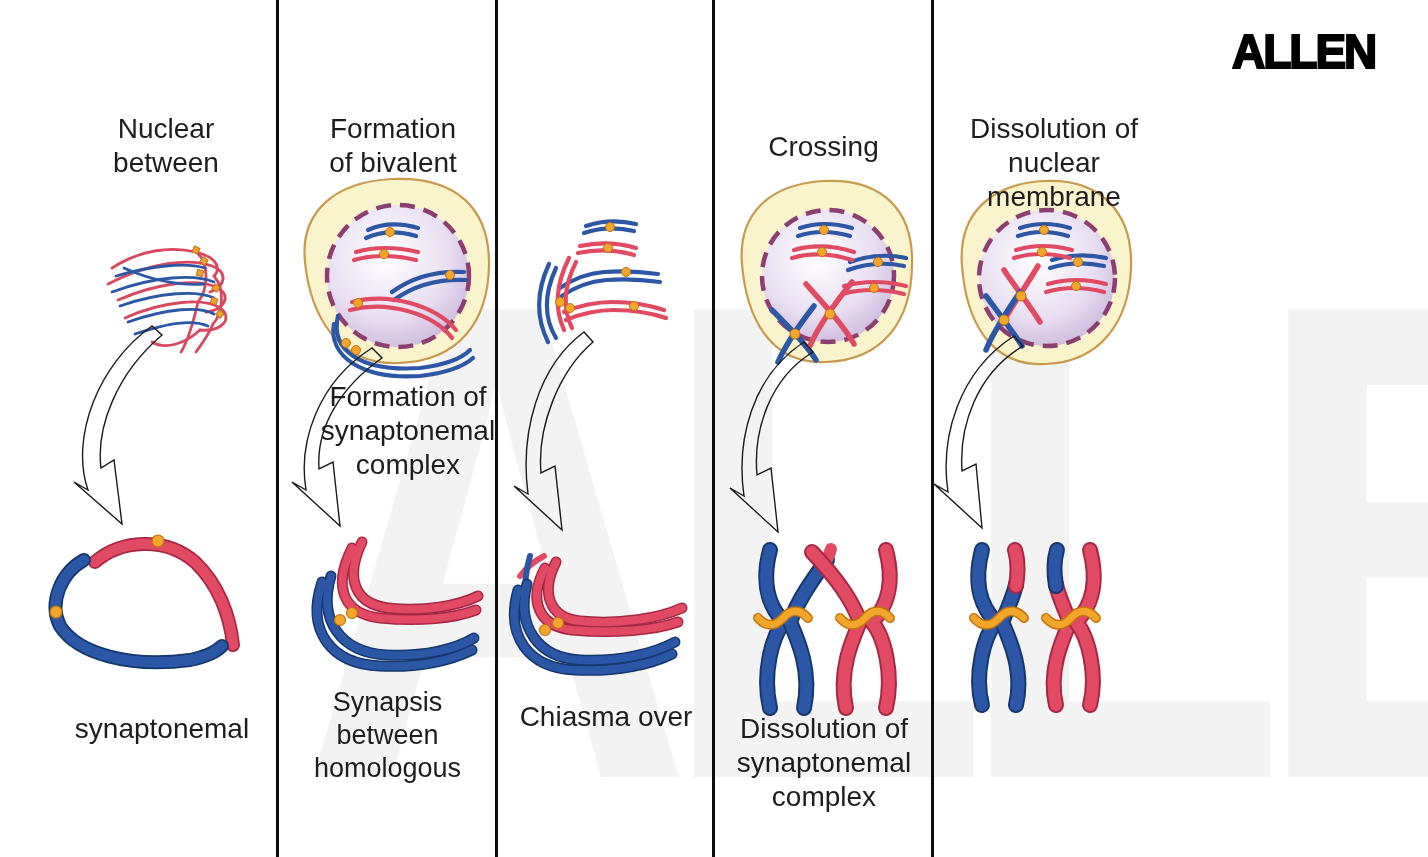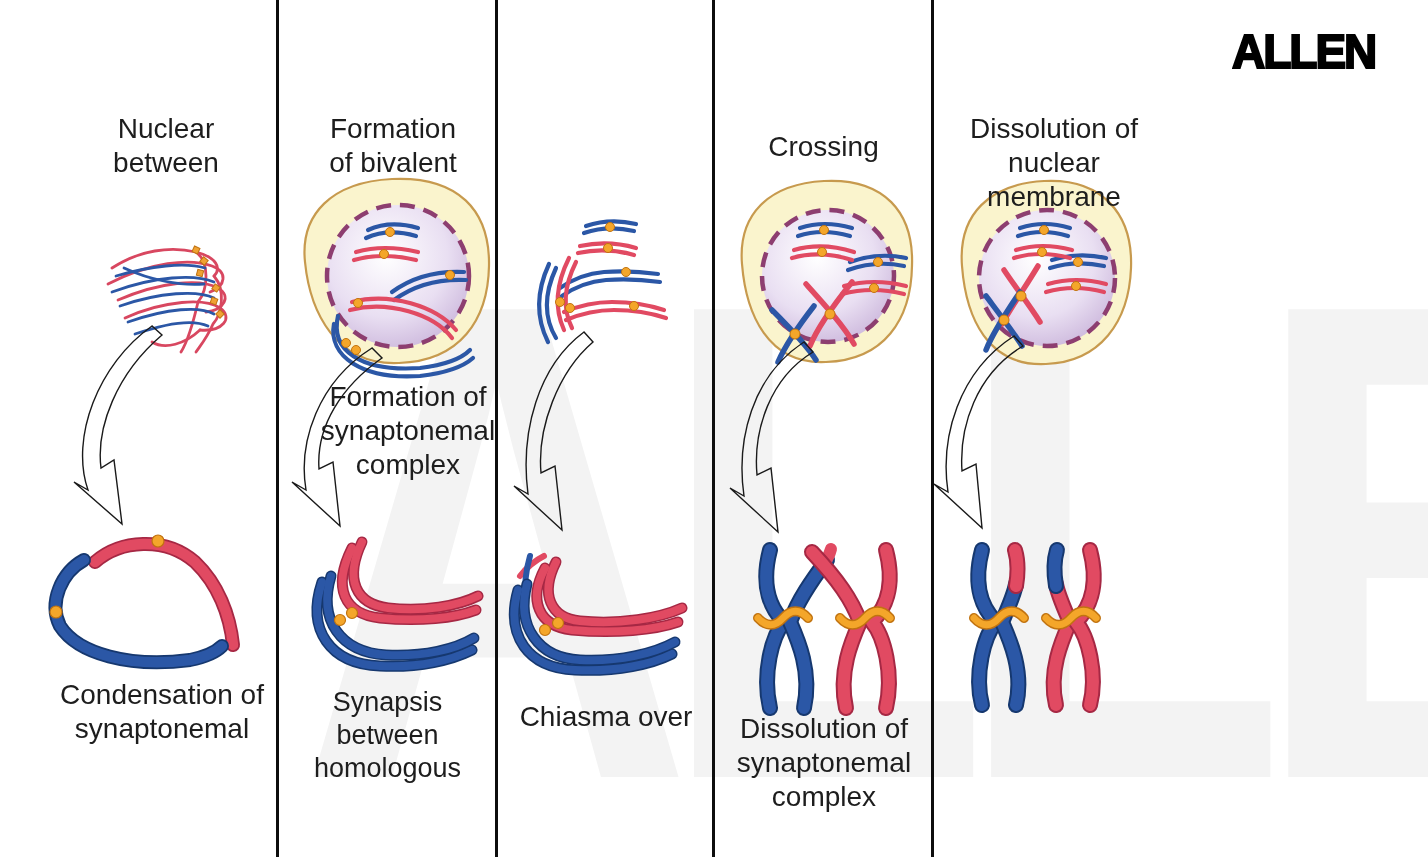--- a/index.html
+++ b/index.html
@@ -300,21 +300,21 @@
       <path class="sd" d="M1046,618 c8,9 17,9 25,0 c8,-9 17,-9 25,0" stroke="#F4A62A" stroke-width="7"></path>
     </g>
   </svg>
 
   <div class="lbl" style="left:60px;top:112px;width:212px">
     <span>Nuclear</span><br>
     <span>between</span>
   </div>
 
   <div class="lbl" style="left:38px;top:678px;width:248px">
-    <span>Condensation of</span><br>
+    <br>
     <span>synaptonemal</span>
   </div>
 
   <div class="lbl" style="left:288px;top:112px;width:210px">
     <span>Formation</span><br>
     <span>of bivalent</span>
   </div>
 
   <div class="lbl" style="left:302px;top:380px;width:212px">
     <span>Formation of</span><br>

